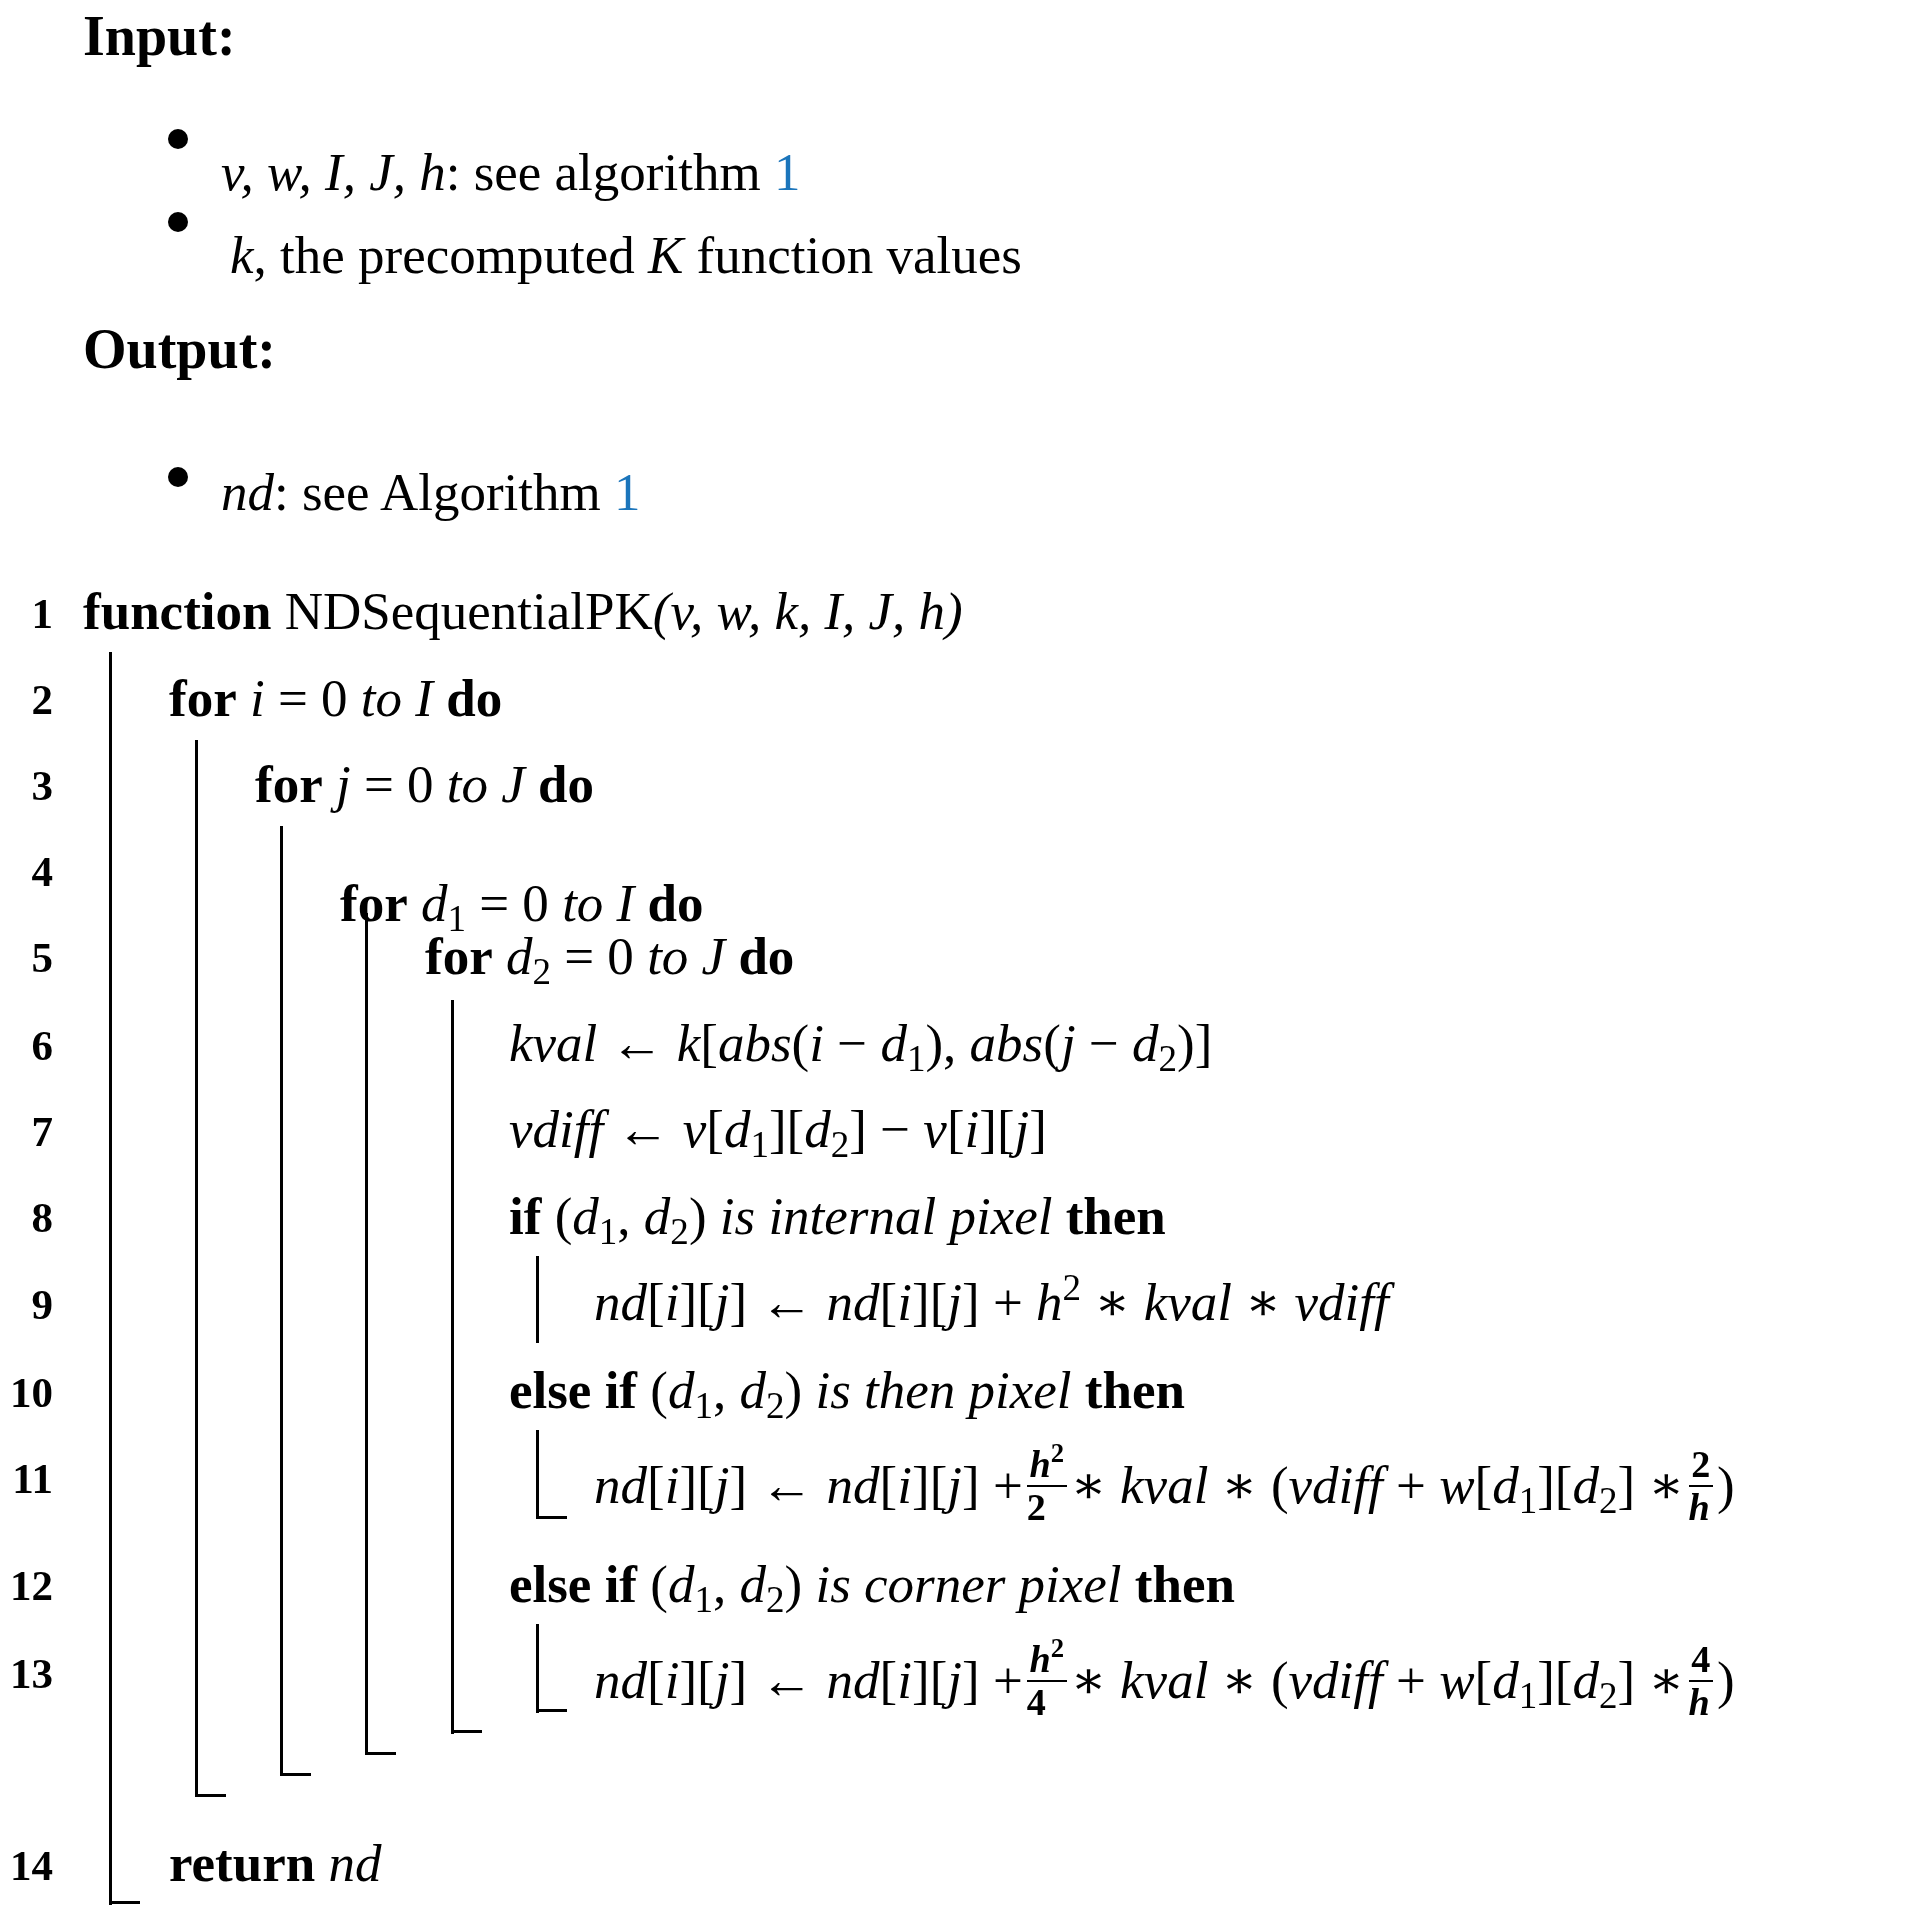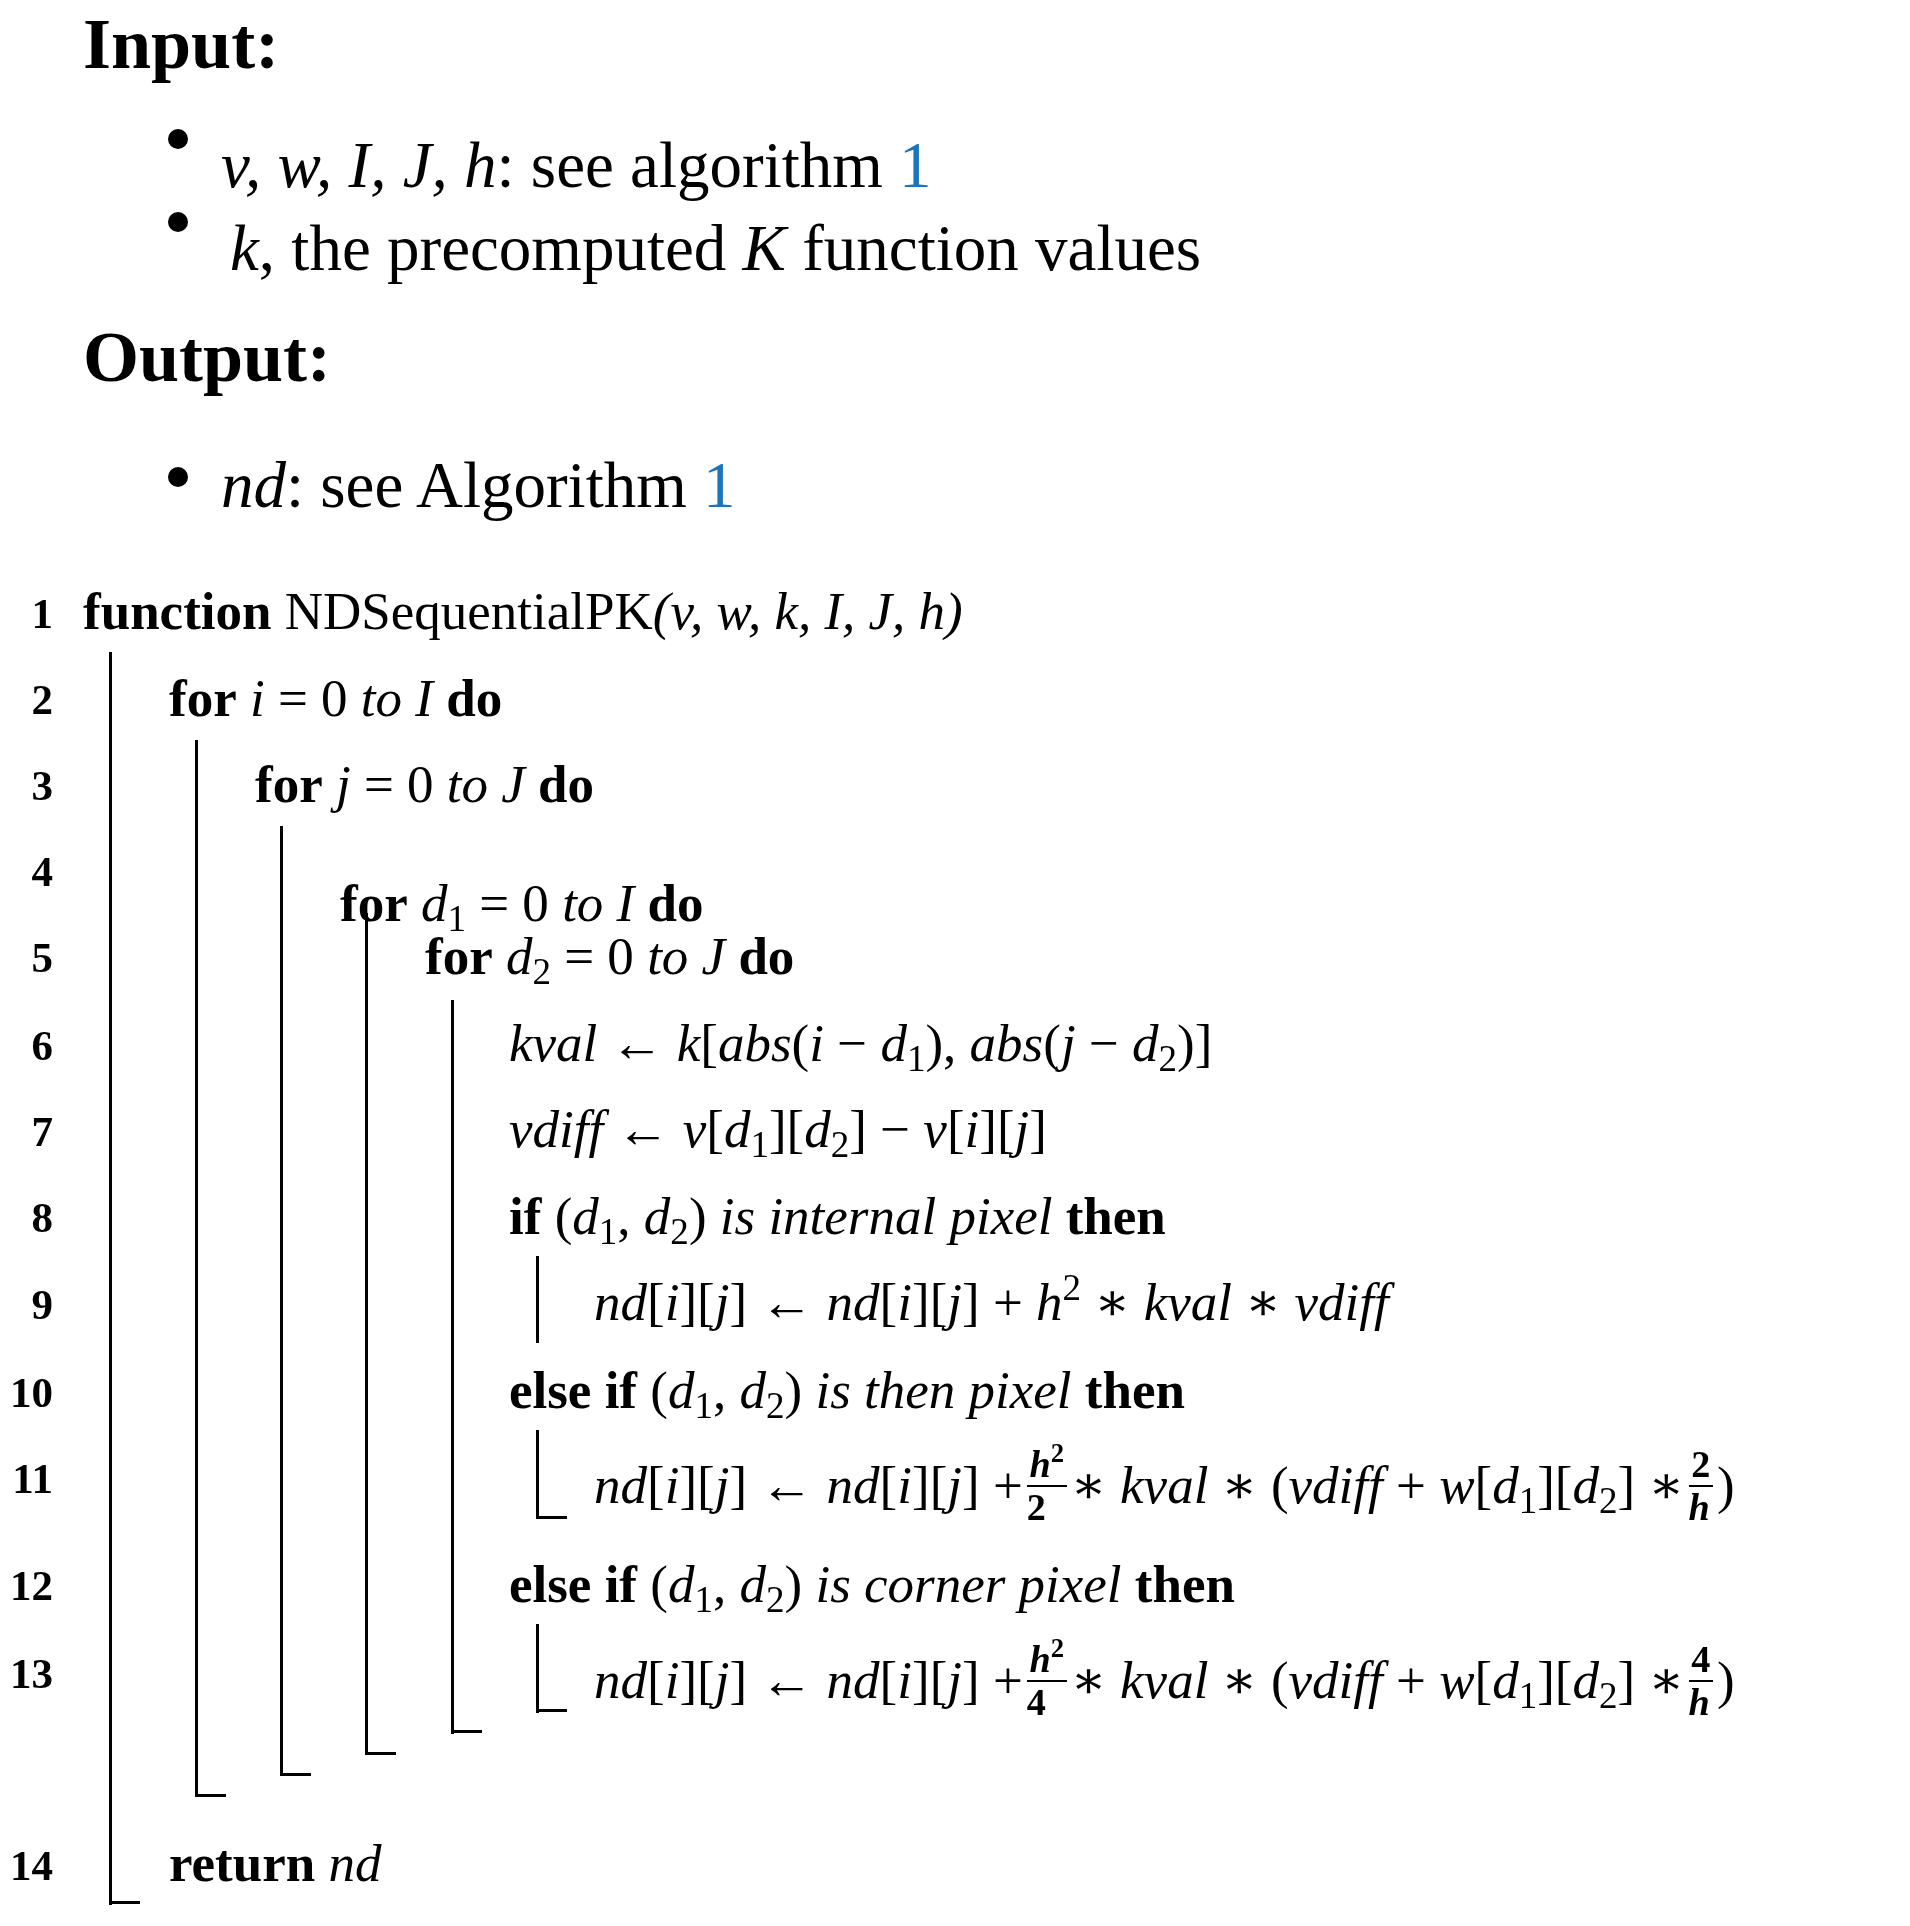--- a/index.html
+++ b/index.html
@@ -2,22 +2,22 @@
 <html style="font-size:10.7px"><head>
 <meta charset="utf-8">
 <style>
   html, body { margin: 0; padding: 0; background: #ffffff; }
   body {
     width: 1910px; height: 1926px; position: relative; overflow: hidden;
     font-family: "Liberation Serif", "DejaVu Serif", serif;
     color: #000;
   }
   .abs { position: absolute; white-space: nowrap; }
-  .heading { font-weight: bold; font-size: 72px; line-height: 1; }
-  .bullet-text { font-size: 65px; line-height: 1; }
+  .heading { font-weight: bold; font-size: 56px; line-height: 1; }
+  .bullet-text { font-size: 53px; line-height: 1; margin-top: 13px; }
   .bullet-dot {
     position: absolute; width: 20px; height: 20px; border-radius: 50%;
     background: #000;
   }
   .ref { color: #1b75bb; }
   .lnum {
     position: absolute; width: 53px; text-align: right;
     font-weight: bold; font-size: 43px; line-height: 1;
   }
   .code { font-size: 53px; line-height: 1; }

